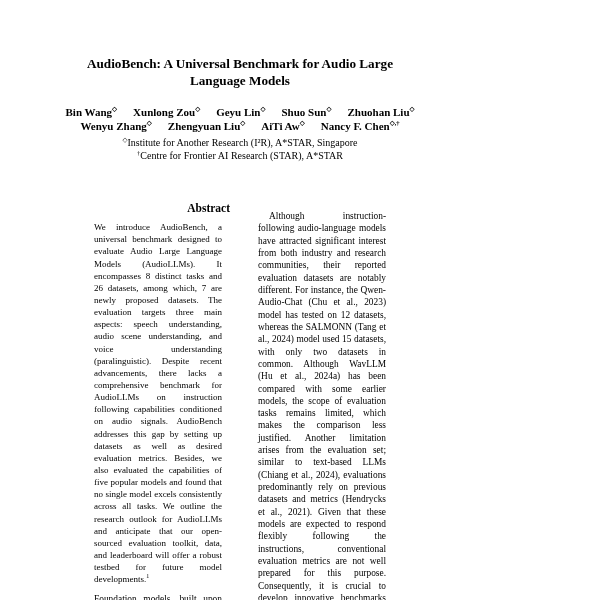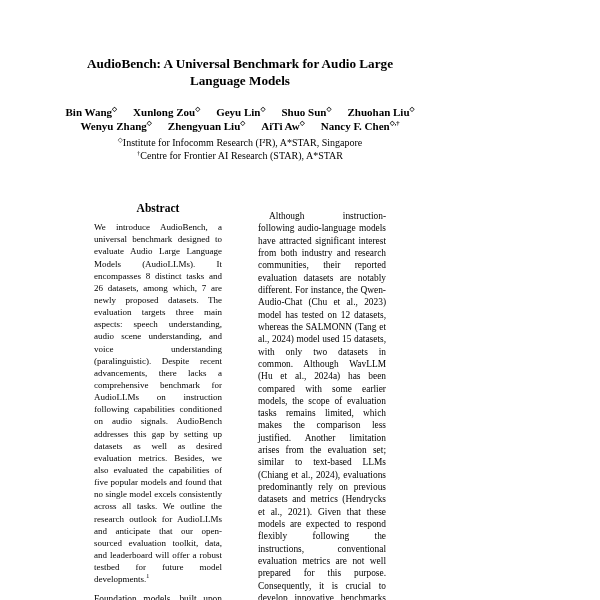--- a/index.html
+++ b/index.html
@@ -63,21 +63,21 @@
     letter-spacing: 0.2px;
   }
   .columns {
     display: flex;
     gap: 20px;
     margin-top: 40px;
   }
   .col { width: 204px; }
   .abstract-heading {
     margin: 0 0 7px 0;
-    text-align: center;
+    text-align: right;
     font-size: 11.5px;
     font-weight: bold;
   }
   .abstract-body {
     margin: 0 8px;
     font-size: 9px;
     line-height: 1.35;
     text-align: justify;
     hyphens: auto;
     -webkit-hyphens: auto;
@@ -120,21 +120,21 @@
       </div>
     <div class="author-line">
         <span>Wenyu Zhang<sup>◇</sup></span>
         <span>Zhengyuan Liu<sup>◇</sup></span>
         <span>AiTi Aw<sup>◇</sup></span>
         <span>Nancy F. Chen<sup>◇,†</sup></span>
       </div>
   </div>
 
   <div class="affiliations">
-    <div class="affiliation"><sup>◇</sup><span>Institute for Infocomm Research (I²R), A*STAR, Singapore</span></div>
+    <div class="affiliation"><sup>◇</sup><span>Institute for Another Research (I²R), A*STAR, Singapore</span></div>
     <div class="affiliation"><sup>†</sup><span>Centre for Frontier AI Research (STAR), A*STAR</span></div>
   </div>
 
 
   <div class="columns">
 
     <div class="col">
       <h2 class="abstract-heading">Abstract</h2>
       <p class="abstract-body"><span>We introduce AudioBench, a universal benchmark designed to evaluate Audio Large Language Models (AudioLLMs). It encompasses 8 distinct tasks and 26 datasets, among which, 7 are newly proposed datasets. The evaluation targets three main aspects: speech understanding, audio scene understanding, and voice understanding (paralinguistic). Despite recent advancements, there lacks a comprehensive benchmark for AudioLLMs on instruction following capabilities conditioned on audio signals. AudioBench addresses this gap by setting up datasets as well as desired evaluation metrics. Besides, we also evaluated the capabilities of five popular models and found that no single model excels consistently across all tasks. We outline the research outlook for AudioLLMs and anticipate that our open-sourced evaluation toolkit, data, and leaderboard will offer a robust testbed for future model developments.</span><sup>1</sup></p>
       <p class="body-text">Foundation models, built upon large language models (LLMs), have demonstrated strong capability in handling diverse tasks and diverse modalities (Bommasani et al., 2021; Achiam et al., 2023; Team et al., 2023). There have been a series of benchmarks proposed recently to provide a holistic evaluation of LLMs (Hendrycks et al., 2021; Cobbe et al., 2021; Wang et al., 2024; Bain et al., 2023).</p>

